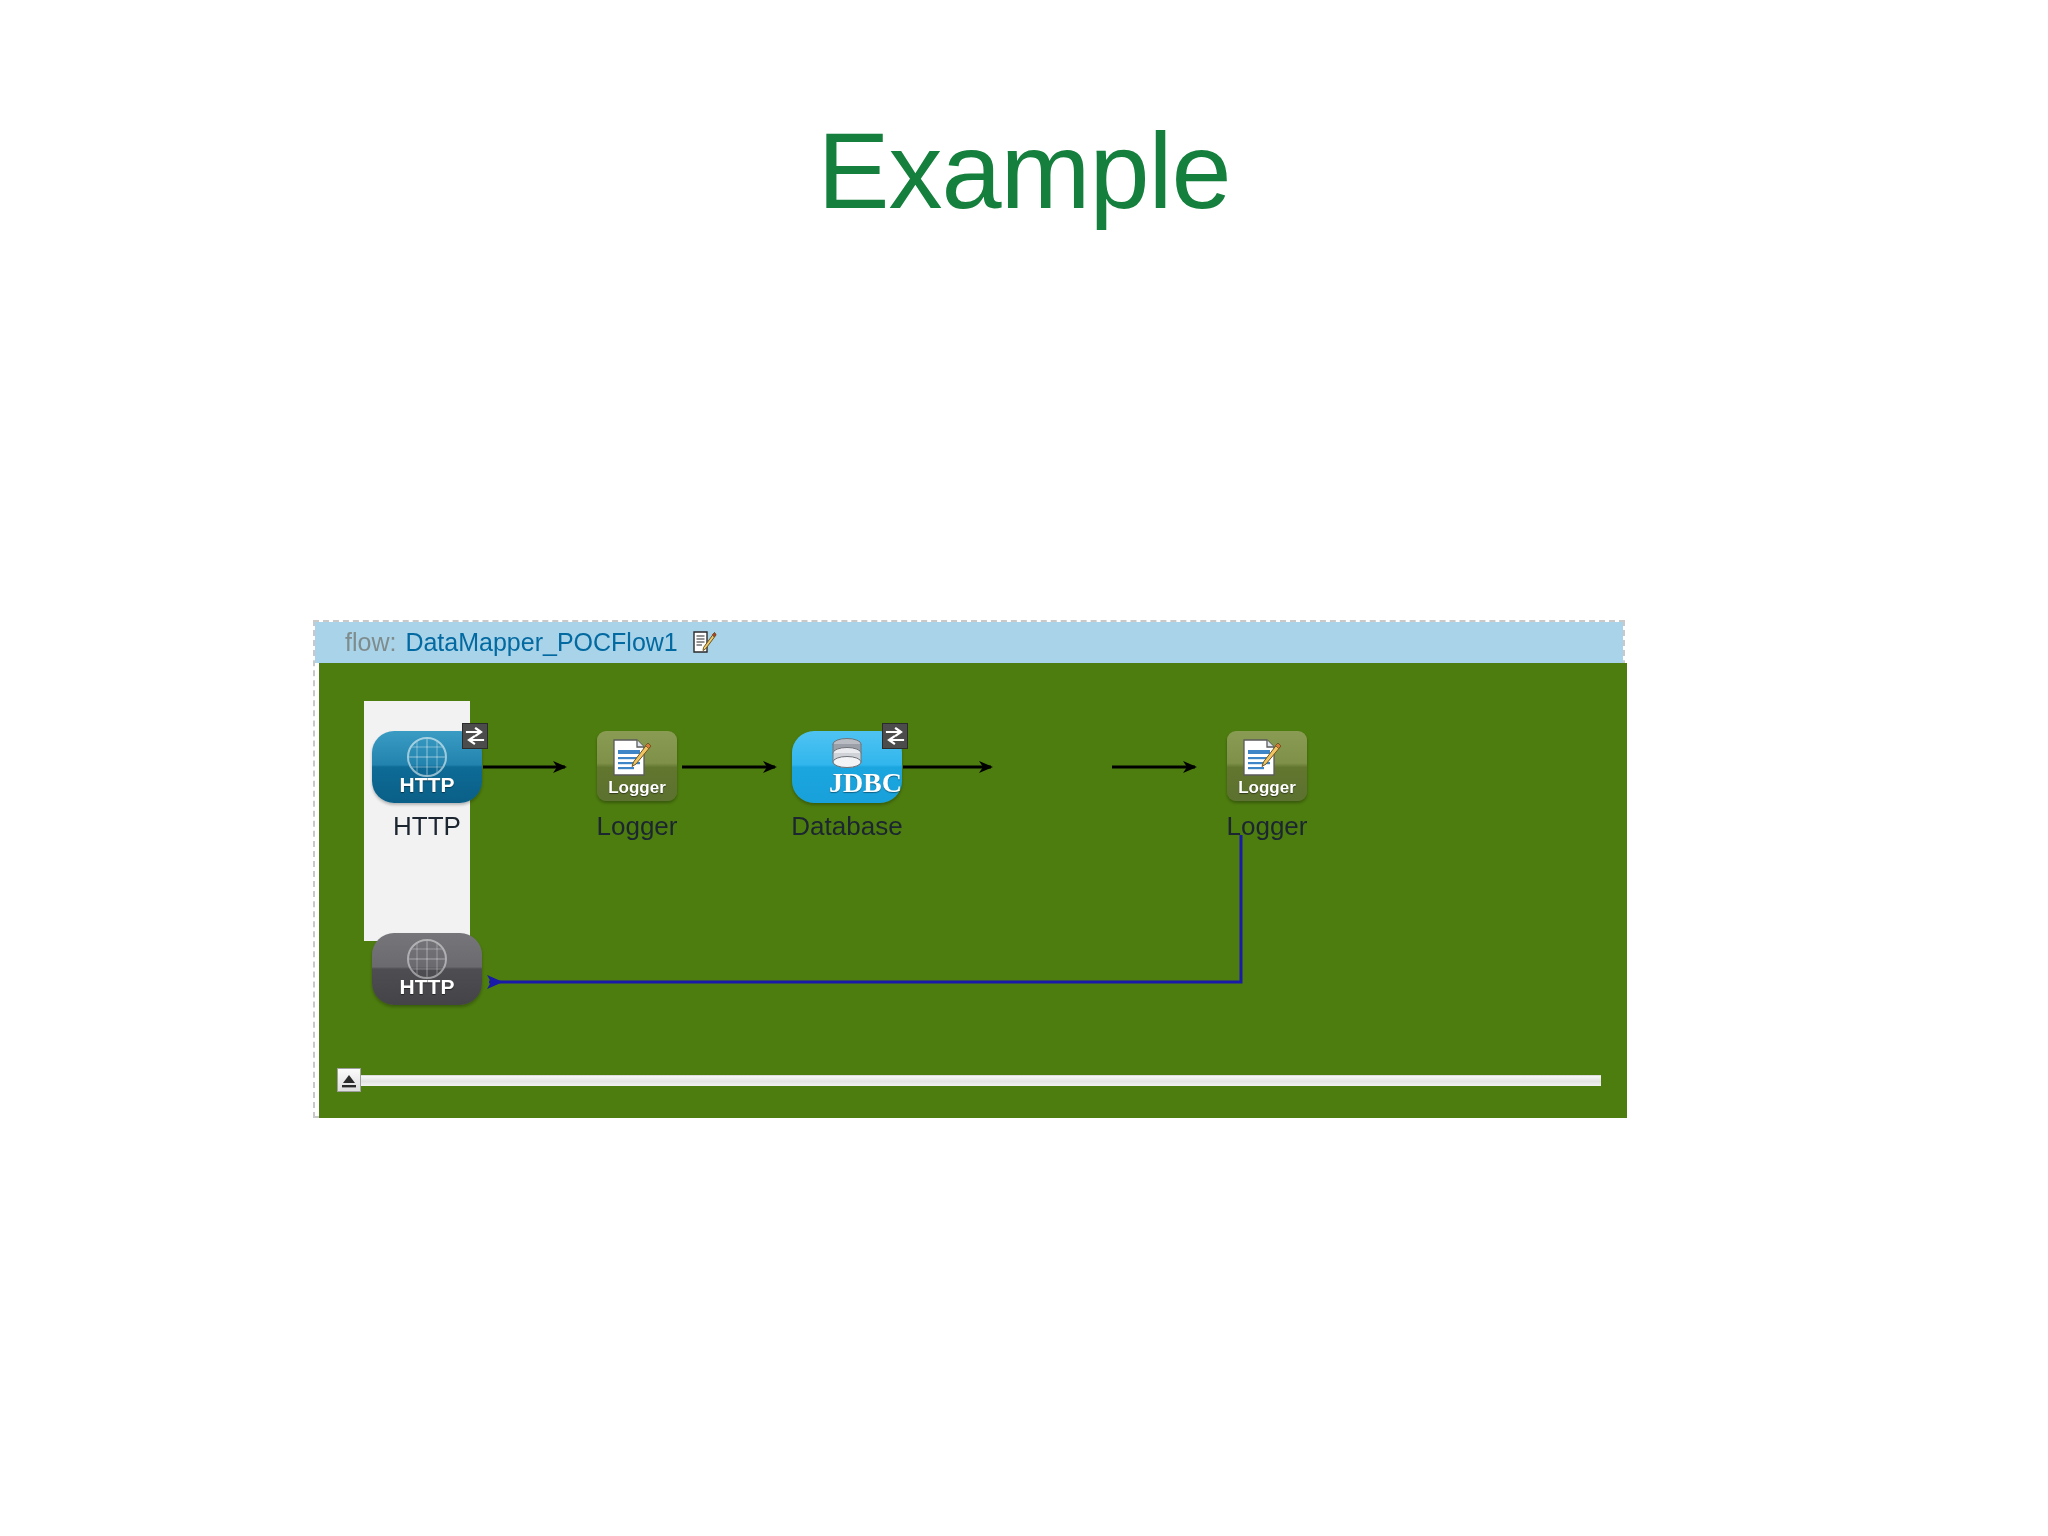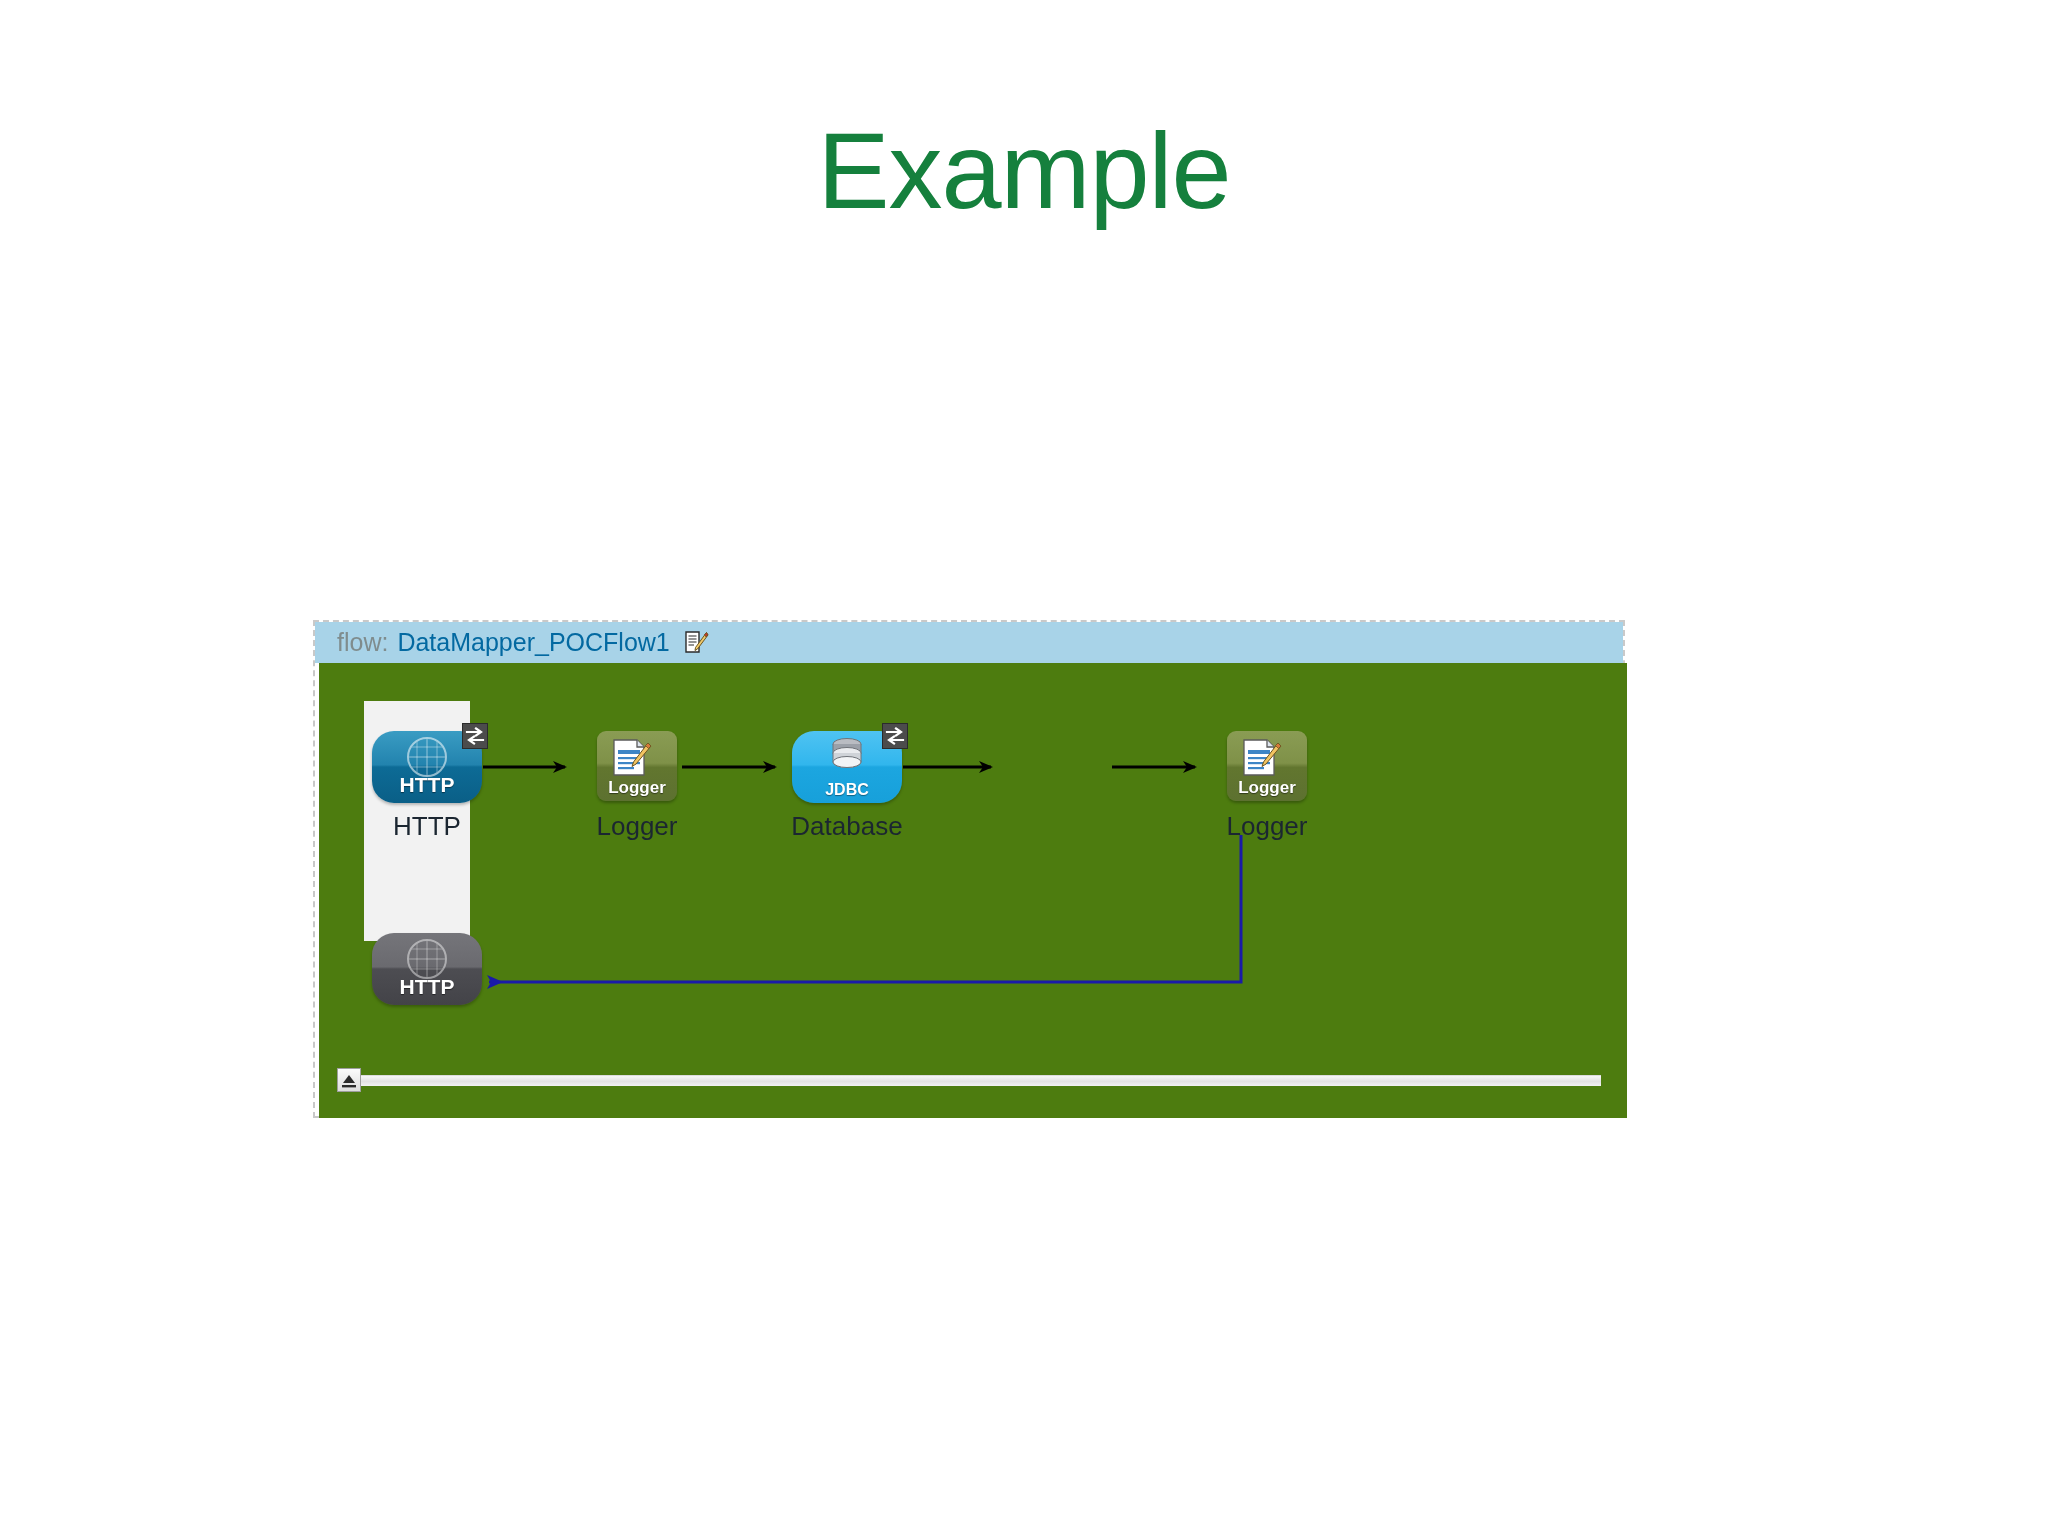--- a/index.html
+++ b/index.html
@@ -35,21 +35,21 @@
   }
 
   #flow-header{
     position:absolute;
     left:0; top:0;
     width:100%; height:41px;
     background:#a8d3e8;
     box-sizing:border-box;
     display:flex;
     align-items:center;
-    padding-left:22px;
+    padding-left:30px;
     gap:9px;
   }
   #flow-header .flow-key{
     font-size:25px;
     color:#7f8c8d;
     font-family:"Liberation Sans", sans-serif;
   }
   #flow-header .flow-name{
     font-size:25px;
     color:#0369a1;
@@ -176,23 +176,24 @@
     background:linear-gradient(180deg,#4fc3f2 0%,#31b6ed 47%,#1ca6e0 50%,#17a0da 100%);
     position:relative;
     box-shadow:0 2px 3px rgba(0,0,0,.25);
   }
   .ico-db .glyph-cyl{
     position:absolute;left:50%;top:7px;transform:translateX(-50%);
     width:36px;height:38px;
   }
   .ico-db .ico-text{
     position:absolute;left:0;right:0;bottom:4px;
-    font-size:16px;font-weight:bold;color:#ffffff;
+    font-size:28px;font-weight:bold;color:#ffffff;
     text-shadow:0 1px 1px rgba(0,0,0,.4);
-    font-family:Liberation Sans, sans-serif;
+    font-family:Liberation Serif, serif;
+    text-align:right;
   }
 
   
   .ico-logger{
     width:80px;height:70px;
     margin:0 auto;
     border-radius:9px;
     background:linear-gradient(180deg,#8a9c54 0%,#7f9148 46%,#62762f 52%,#5d7130 100%);
     position:relative;
     box-shadow:0 2px 3px rgba(0,0,0,.28);

